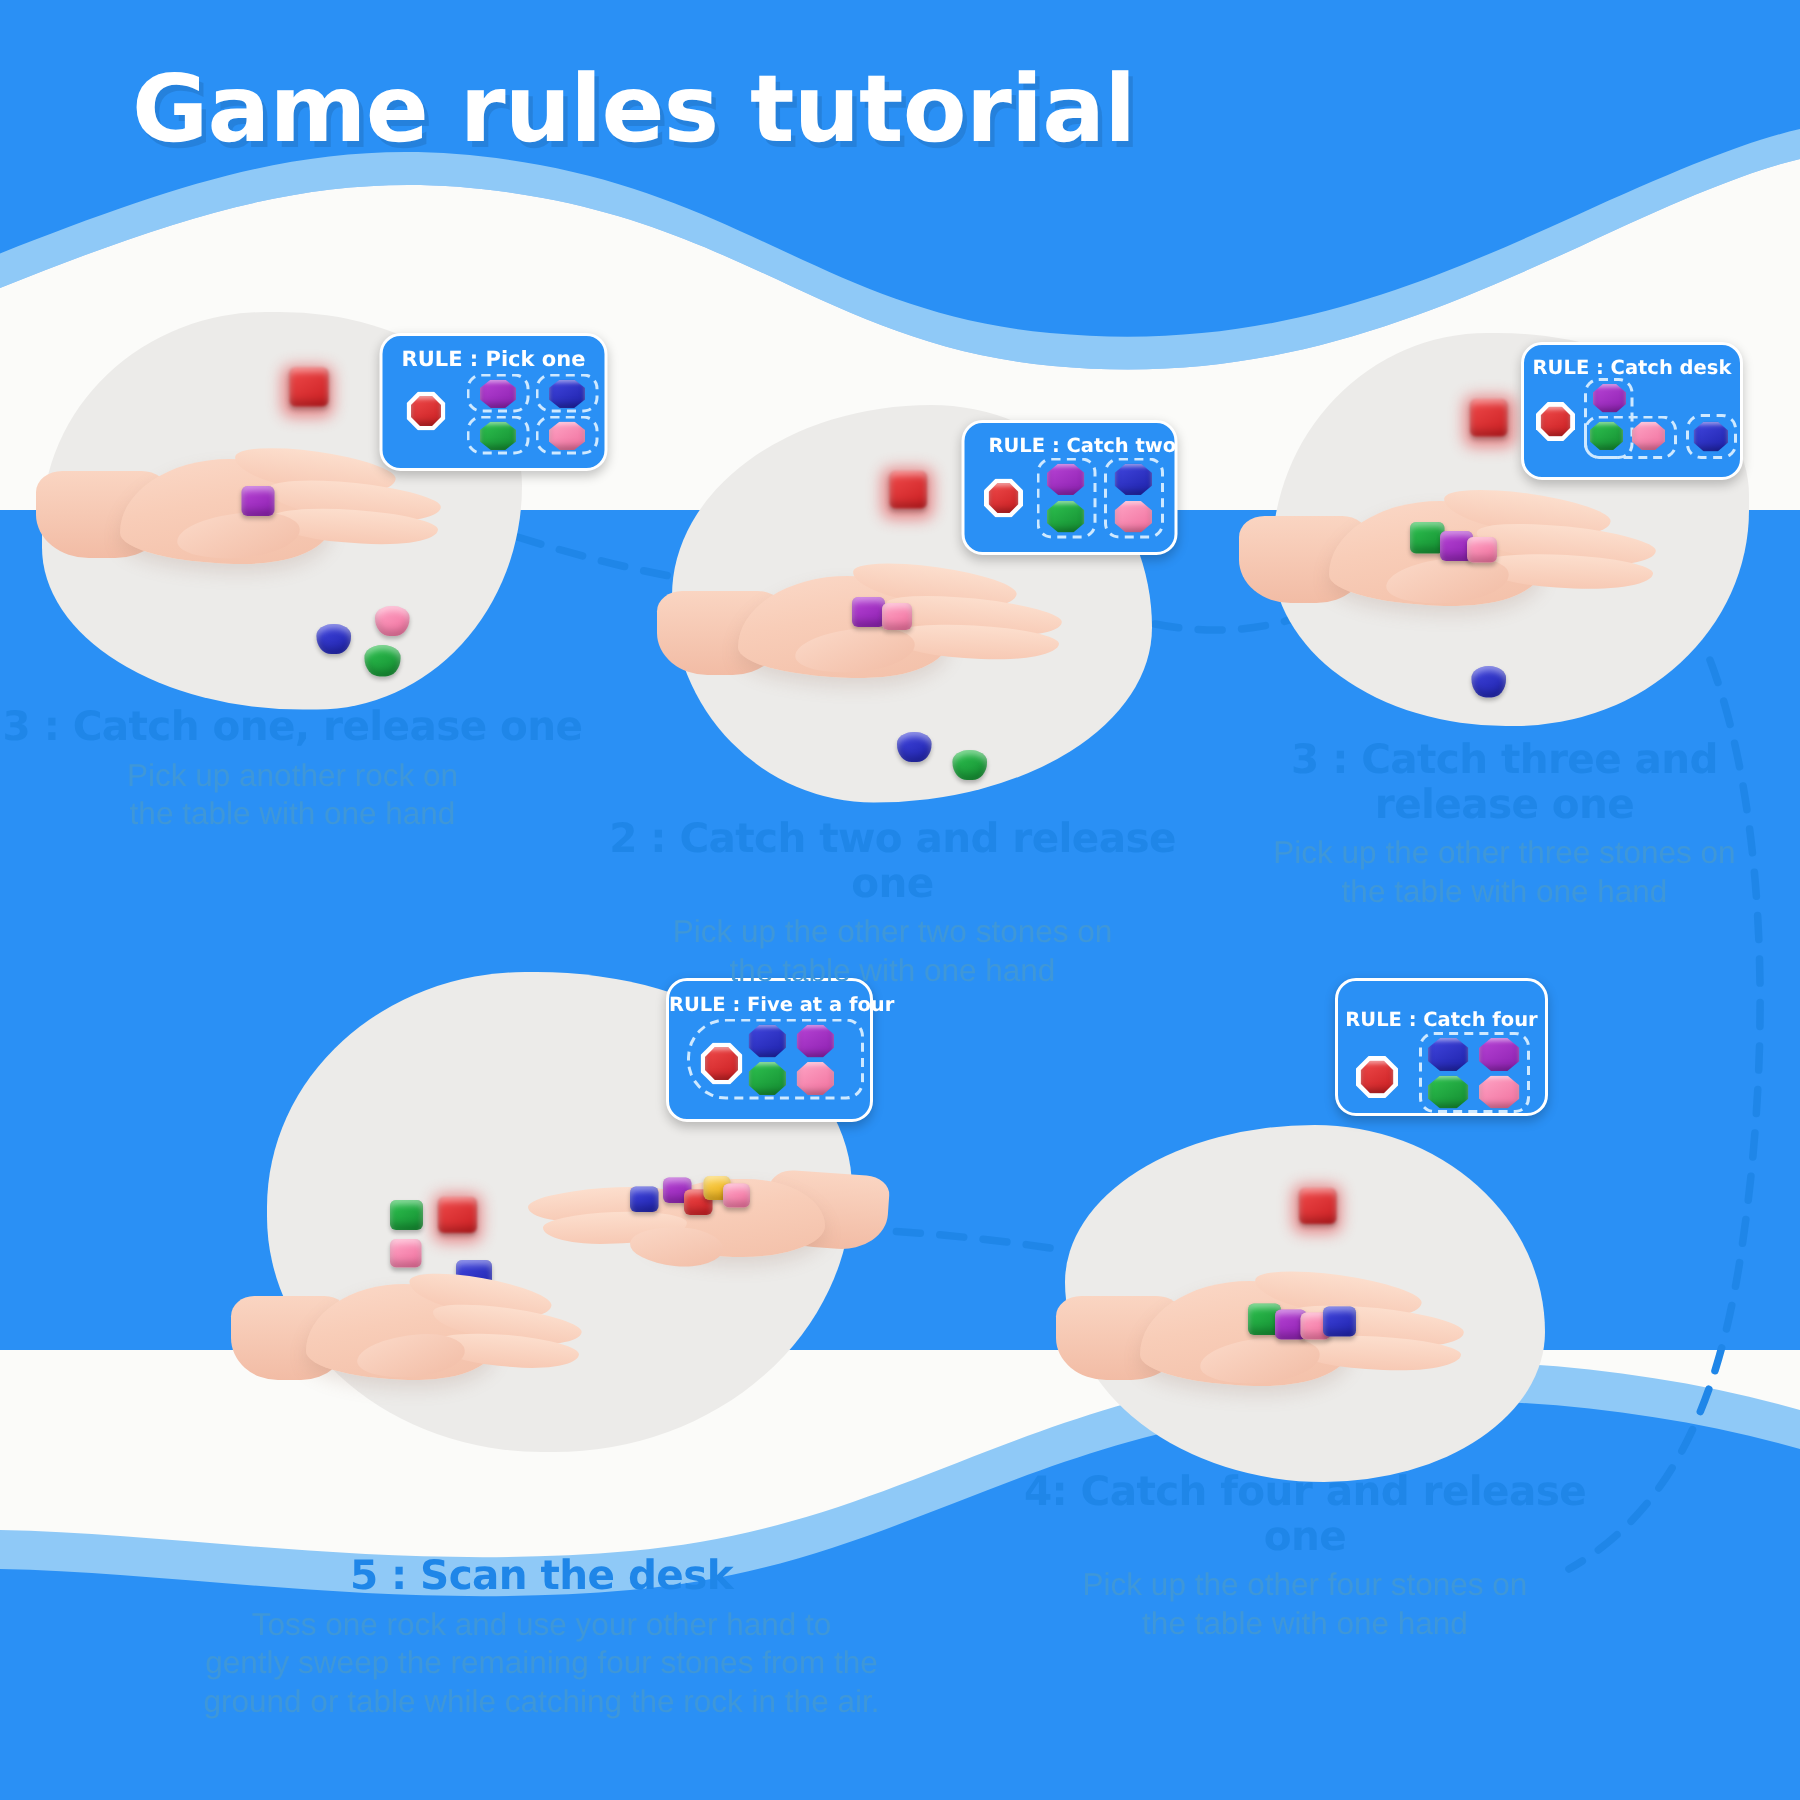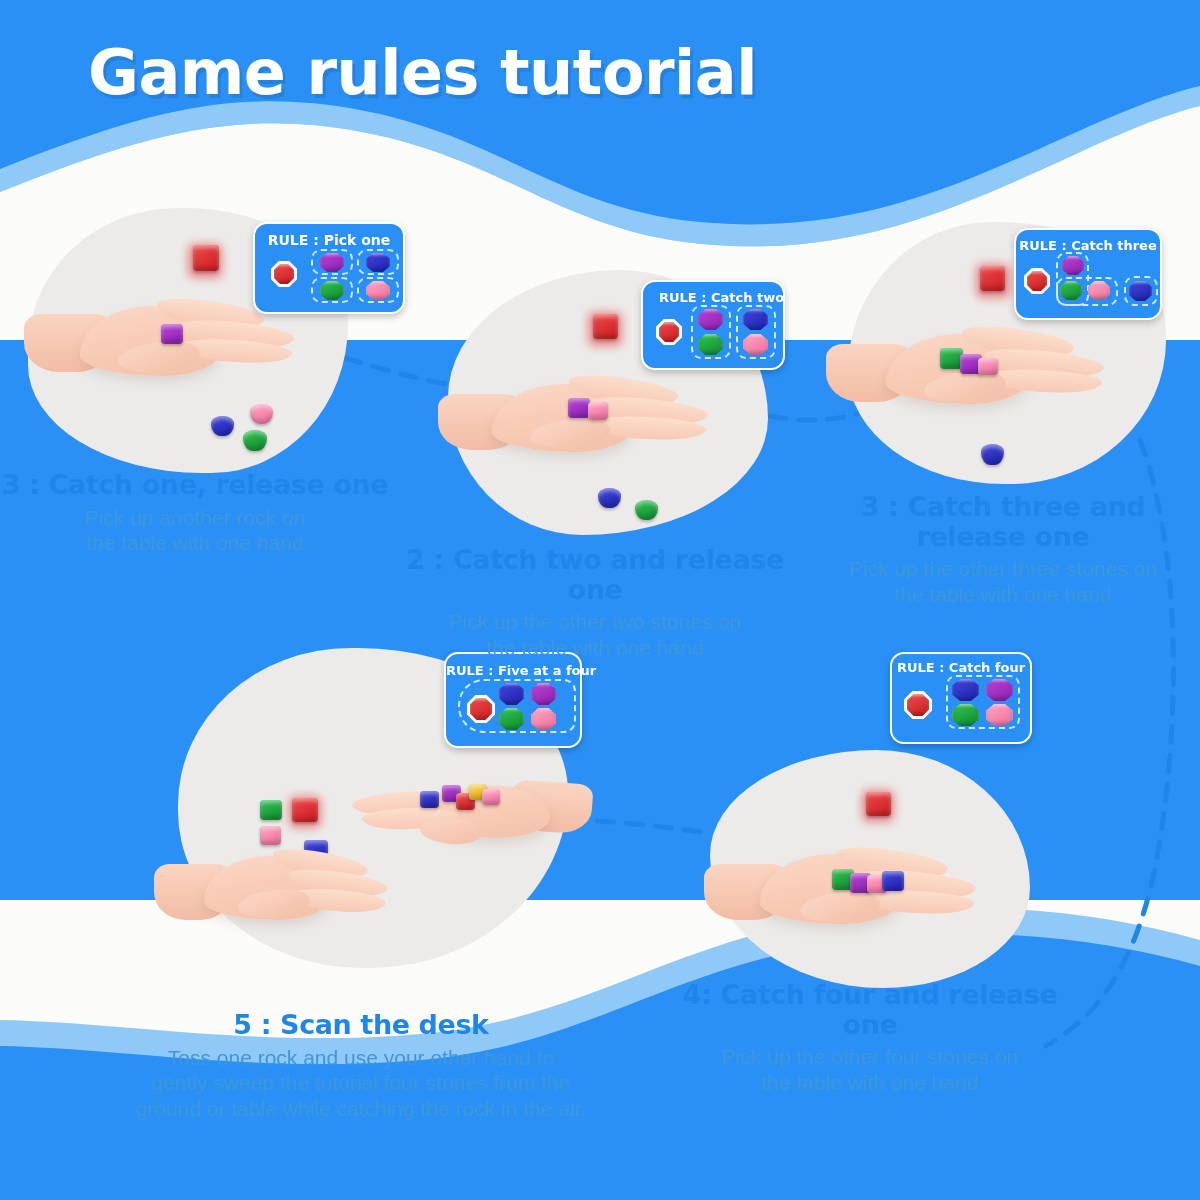--- a/index.html
+++ b/index.html
@@ -269,21 +269,21 @@
       <div class="thumb" style="left:92px; top:46px; width:82px; height:30px; transform:rotate(-4deg);"></div>
     </div>
 
     <div class="stone" style="left:92px; top:126px; width:23px; height:21px; background:linear-gradient(150deg,#2fc451,#12892f);"></div>
     <div class="stone" style="left:112px; top:132px; width:22px; height:20px; background:linear-gradient(150deg,#b945d6,#8a1eae);"></div>
     <div class="stone" style="left:130px; top:136px; width:20px; height:17px; background:linear-gradient(150deg,#ffa6c6,#ef6d9c);"></div>
 
     <div class="stone disc" style="left:133px; top:222px; width:23px; height:21px; background:linear-gradient(150deg,#4247e0,#1c20a8);"></div>
 
     <div class="rule-card" style="left:166px; top:6px; width:148px; height:92px;">
-      <div class="rule-title" style="font-size:13px; margin-top:9px;">RULE : Catch three</div>
+      <div class="rule-title" style="font-size:13px; margin-top:9px;">RULE : Catch desk</div>
       <div class="rule-body" style="height:58px;">
         <div class="gem-ring" style="left:8px; top:16px; width:26px; height:26px;"></div>
         <div class="gem" style="left:11px; top:19px; width:20px; height:20px; background:linear-gradient(150deg,#f04b4b,#c81c20);"></div>
 
         <div class="dash-group" style="left:40px; top:0px; width:33px; height:54px;"></div>
         <div class="dash-group" style="left:40px; top:25px; width:62px; height:29px;"></div>
         <div class="gem" style="left:46px; top:4px; width:22px; height:19px; background:linear-gradient(150deg,#b945d6,#8a1eae);"></div>
         <div class="gem" style="left:44px; top:29px; width:22px; height:19px; background:linear-gradient(150deg,#2fc451,#12892f);"></div>
         <div class="gem" style="left:72px; top:29px; width:22px; height:19px; background:linear-gradient(150deg,#ffa6c6,#ef6d9c);"></div>
 
@@ -354,21 +354,21 @@
       <div class="finger" style="left:148px; top:45px; width:114px; height:22px; transform:rotate(3deg);"></div>
       <div class="thumb" style="left:88px; top:46px; width:80px; height:30px; transform:rotate(-4deg);"></div>
     </div>
 
     <div class="stone" style="left:122px; top:119px; width:22px; height:21px; background:linear-gradient(150deg,#2fc451,#12892f);"></div>
     <div class="stone" style="left:140px; top:123px; width:21px; height:20px; background:linear-gradient(150deg,#b945d6,#8a1eae);"></div>
     <div class="stone" style="left:157px; top:125px; width:20px; height:18px; background:linear-gradient(150deg,#ffa6c6,#ef6d9c);"></div>
     <div class="stone" style="left:172px; top:121px; width:22px; height:20px; background:linear-gradient(150deg,#4247e0,#1c20a8);"></div>
 
     <div class="rule-card" style="left:180px; top:-98px; width:142px; height:92px;">
-      <div class="rule-title" style="font-size:13px; margin-top:7px;">RULE : Catch four</div>
+      <div class="rule-title" style="font-size:13px; margin-top:20px;">RULE : Catch four</div>
       <div class="rule-body" style="height:58px;">
         <div class="gem-ring" style="left:12px; top:17px; width:28px; height:28px;"></div>
         <div class="gem" style="left:15px; top:20px; width:22px; height:22px; background:linear-gradient(150deg,#f04b4b,#c81c20);"></div>
 
         <div class="dash-group" style="left:54px; top:1px; width:74px; height:54px;"></div>
         <div class="gem" style="left:60px; top:5px; width:27px; height:22px; background:linear-gradient(150deg,#4247e0,#1c20a8);"></div>
         <div class="gem" style="left:94px; top:5px; width:27px; height:22px; background:linear-gradient(150deg,#b945d6,#8a1eae);"></div>
         <div class="gem" style="left:60px; top:30px; width:27px; height:22px; background:linear-gradient(150deg,#2fc451,#12892f);"></div>
         <div class="gem" style="left:94px; top:30px; width:27px; height:22px; background:linear-gradient(150deg,#ffa6c6,#ef6d9c);"></div>
       </div>
@@ -393,20 +393,20 @@
     <div class="step-desc" style="white-space:pre-line;">Pick up the other three stones on
 the table with one hand</div>
   </div>
 
   <div class="step" style="left:655px; top:980px; width:430px;">
     <div class="step-title">4: Catch four and release one</div>
     <div class="step-desc" style="white-space:pre-line;">Pick up the other four stones on
 the table with one hand</div>
   </div>
 
-  <div class="step" style="left:96px; top:1010px; width:530px;">
+  <div class="step" style="left:96px; top:1036px; width:530px;">
     <div class="step-title">5 : Scan the desk</div>
     <div class="step-desc" style="white-space:pre-line;">Toss one rock and use your other hand to
-gently sweep the tutorial four stones from the
+gently sweep the remaining four stones from the
 ground or table while catching the rock in the air.</div>
   </div>
 
 </div>
 
 </body></html>

